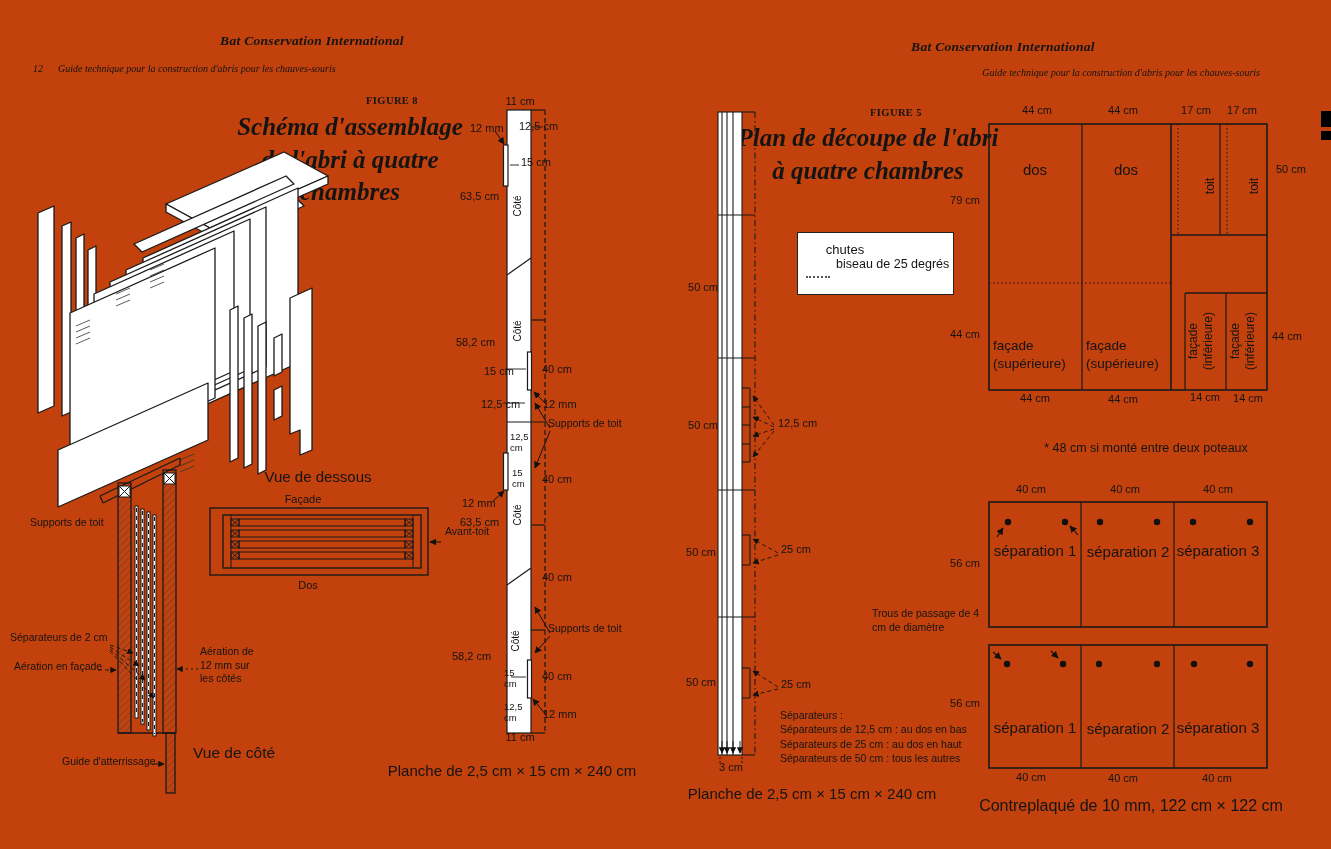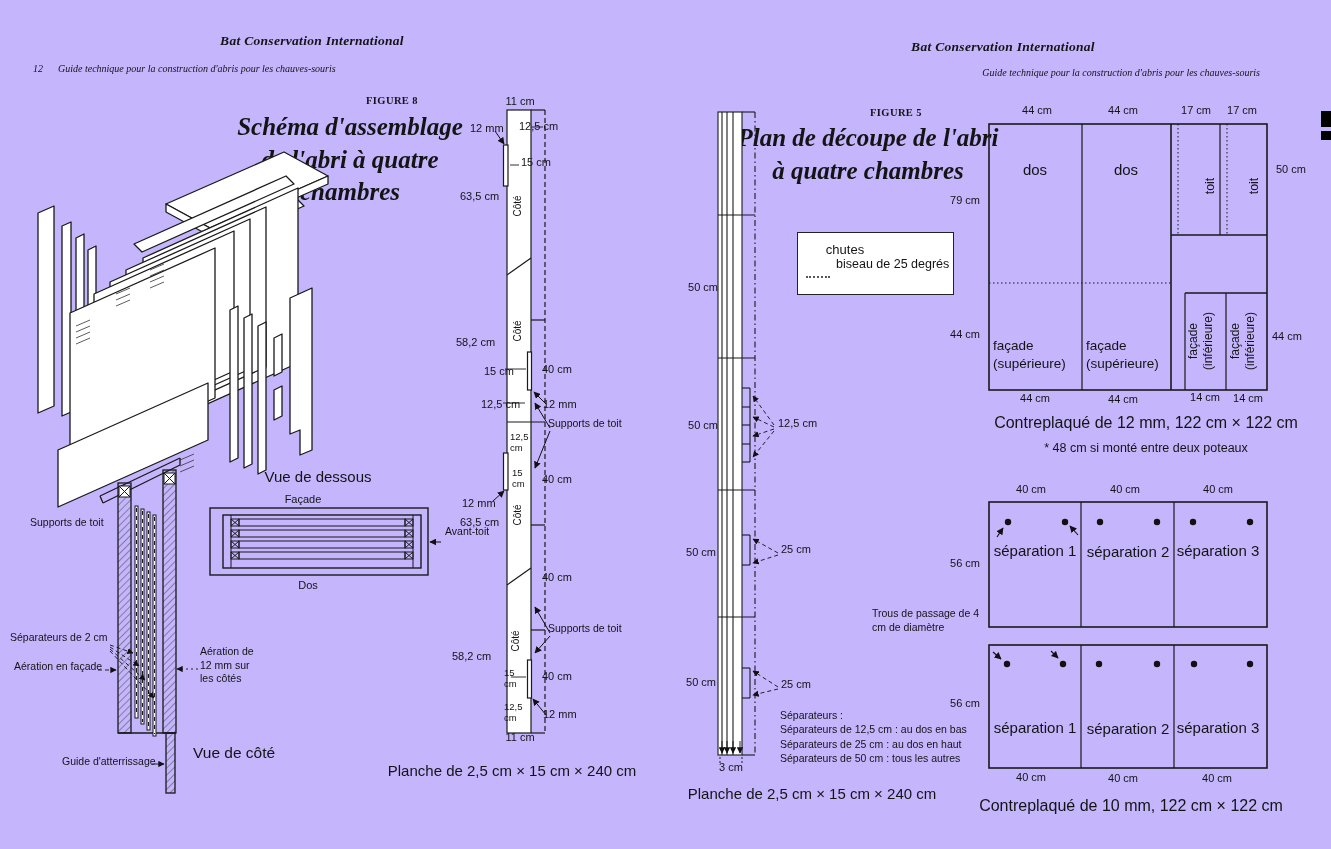--- a/index.html
+++ b/index.html
@@ -1,16 +1,16 @@
 <!DOCTYPE html>
 <html><head>
 <meta charset="utf-8">
 <style>
   html,body{margin:0;padding:0;background:#e8e8e8}
-  #page{position:relative;width:1331px;height:849px;background:#c4b5fd;overflow:hidden;
+  #page{position:relative;width:1331px;height:849px;background:#c2410c;overflow:hidden;
         font-family:"Liberation Sans",sans-serif;color:#141414}
   .lbl{position:absolute;font-family:"Liberation Sans",sans-serif;font-size:11px;color:#141414;
        white-space:nowrap;line-height:1.12}
   .ctr{transform:translateX(-50%)}
   .rotc{transform:translate(-50%,-50%) rotate(-90deg);white-space:nowrap}
   .pre{white-space:pre-line}
   .rt{text-align:right}
   .si{font-family:"Liberation Serif",serif;font-style:italic}
   .b{font-weight:bold}
   .s9{font-size:9.5px}
@@ -373,21 +373,20 @@
   <span class="lbl pre s135" style="left:1086px;top:337px;line-height:1.3">façade
 (supérieure)</span>
   <span class="lbl rotc pre s12" style="left:1201px;top:341px;text-align:center;line-height:1.25">façade
 (inférieure)</span>
   <span class="lbl rotc pre s12" style="left:1243px;top:341px;text-align:center;line-height:1.25">façade
 (inférieure)</span>
   <span class="lbl ctr" style="left:1035px;top:392px">44 cm</span>
   <span class="lbl ctr" style="left:1123px;top:393px">44 cm</span>
   <span class="lbl ctr" style="left:1205px;top:391px">14 cm</span>
   <span class="lbl ctr" style="left:1248px;top:392px">14 cm</span>
-  <span class="lbl s16 ctr" style="left:1146px;top:414px">Contreplaqué de 12 mm, 122 cm × 122 cm</span>
   <span class="lbl s125 ctr" style="left:1146px;top:441px">* 48 cm si monté entre deux poteaux</span>
 
   <svg class="draw" style="left:983px;top:495px" width="300" height="290" viewBox="0 0 300 290">
     <defs>
       <marker id="ahE" viewBox="0 0 10 10" refX="9" refY="5" markerWidth="6.5" markerHeight="6.5" orient="auto-start-reverse">
         <path d="M0,0L10,5L0,10z" fill="#111"></path>
       </marker>
     </defs>
     <g fill="none" stroke="#1a1a1a" stroke-width="1.6">
       <rect x="6" y="7" width="278" height="125"></rect>

